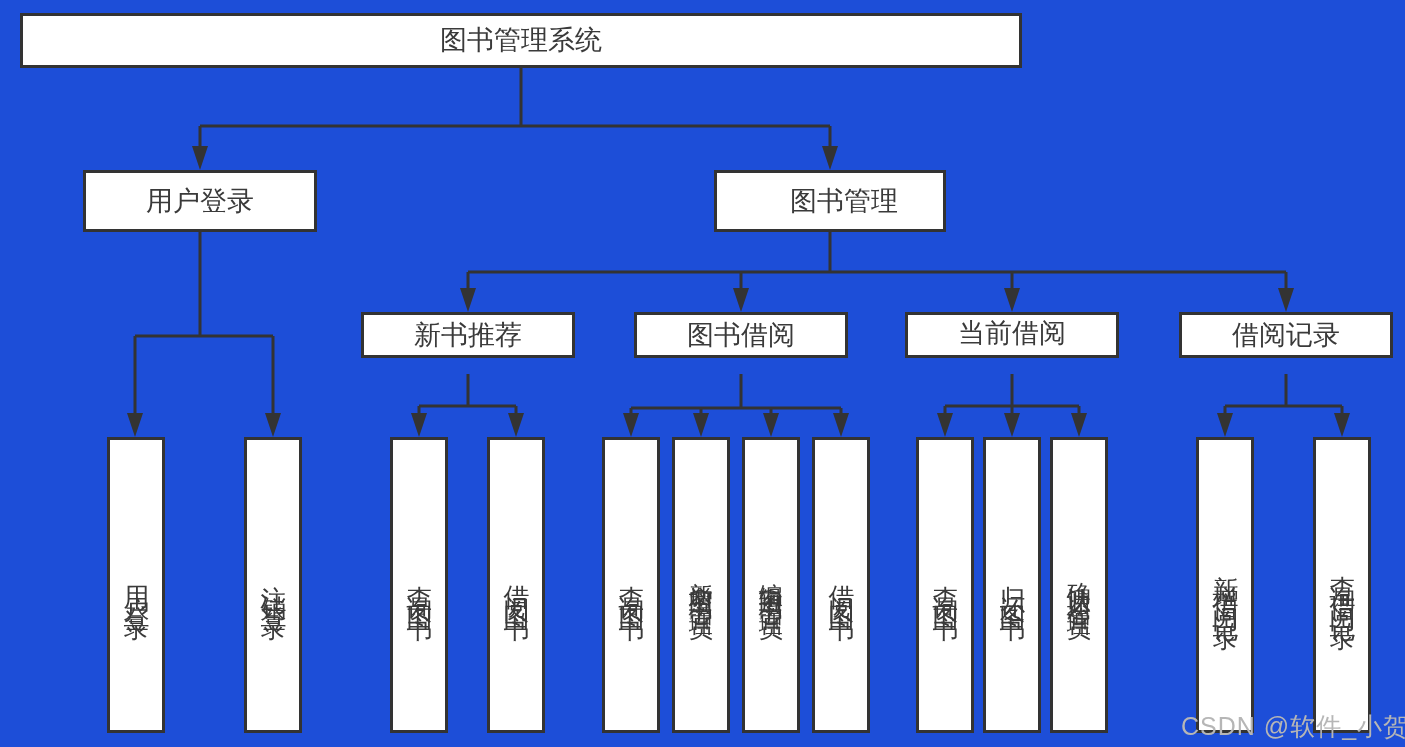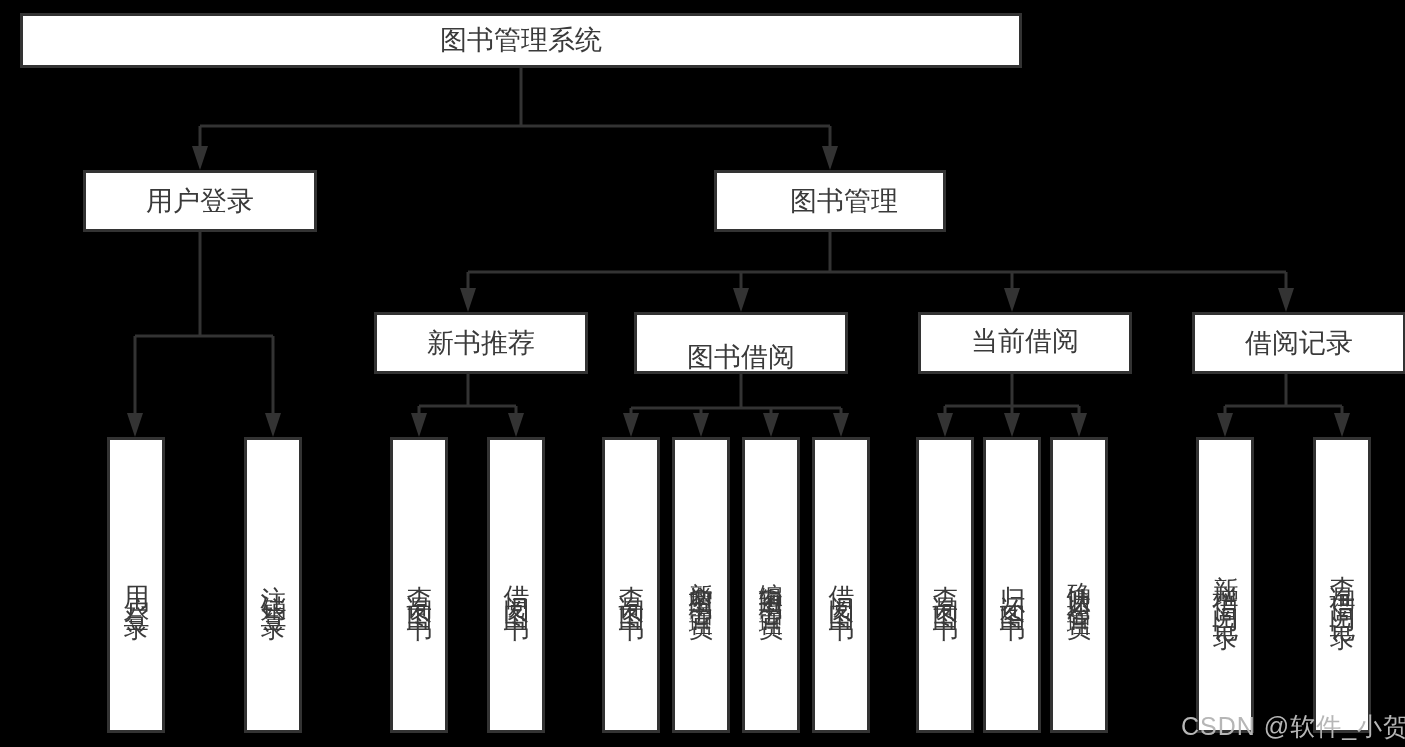--- a/index.html
+++ b/index.html
@@ -1,39 +1,39 @@
 <!DOCTYPE html>
 <html><head>
 <meta charset="utf-8">
 <style>
   html,body{margin:0;padding:0;background:#ffffff;}
   .canvas{
     position:relative;
     width:1405px;height:747px;
-    background:#000000;
+    background:#1d4ed8;
     font-family:"Liberation Sans","DejaVu Sans",sans-serif;
     color:#3a3a3a;
     overflow:hidden;
   }
   .wires{position:absolute;left:0;top:0;width:1405px;height:747px;}
   .box{
     position:absolute;
     background:#ffffff;
     border:3px solid #333333;
     box-sizing:border-box;
     display:flex;align-items:center;justify-content:center;
     text-align:center;
   }
   .hlabel{font-size:27px;line-height:1;white-space:nowrap;}
   .root{left:20px;top:13px;width:1002px;height:55px;}
   .n-user-login{left:83px;top:170px;width:234px;height:62px;}
   .n-book-mgmt{left:714px;top:170px;width:232px;height:62px;padding-left:28px;}
-  .lvl3{top:312px;width:214px;height:62px;margin-left:13px;}
+  .lvl3{top:312px;width:214px;height:46px;}
   .n-newbook{left:361px;}
-  .n-borrow{left:621px;align-items:flex-end;}
+  .n-borrow{left:634px;}
   .n-current{left:905px;font-family:Liberation Mono, monospace;}
   .n-records{left:1179px;}
   .leaf{top:437px;width:58px;height:296px;}
   .vtext{
     writing-mode:vertical-rl;
     text-orientation:mixed;
     font-size:26px;
     letter-spacing:10px;
     line-height:1.15;
   }

